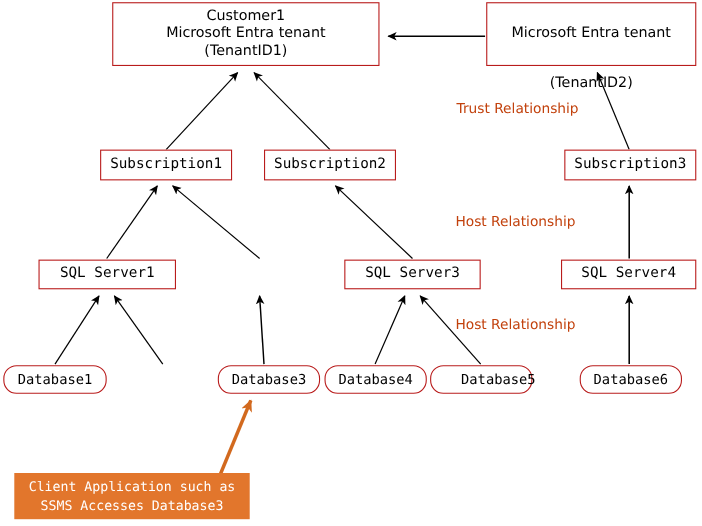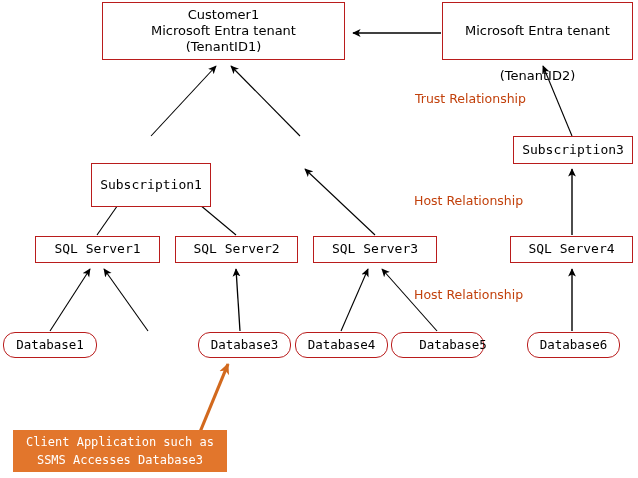--- a/index.html
+++ b/index.html
@@ -163,32 +163,32 @@
     <span class="line">Microsoft Entra tenant</span>
     <span class="line">(TenantID1)</span>
   </div>
 
   <div class="node tenant-node" style="left:442px; top:2px; width:191px; height:58px;gap:29px;">
     <span class="line">Integrated</span>
     <span class="line">Microsoft Entra tenant</span>
     <span class="line">(TenantID2)</span>
   </div>
 
-  <div class="node sub-node" style="left:91px; top:136px; width:120px; height:44px;margin-top:27px;">
+  <div class="node sub-node" style="left:91px; top:136px; width:120px; height:28px;">
     <span class="line">Subscription1</span>
+  </div>
+  <div class="node sub-node" style="left:240px; top:136px; width:120px; height:28px;">
+    <span class="line">Subscription2</span>
   </div>
   <div class="node sub-node" style="left:513px; top:136px; width:120px; height:28px;">
     <span class="line">Subscription3</span>
   </div>
 
   <div class="node server-node" style="left:35px; top:236px; width:125px; height:27px;">
     <span class="line">SQL Server1</span>
-  </div>
-  <div class="node server-node" style="left:175px; top:236px; width:123px; height:27px;">
-    <span class="line">SQL Server2</span>
   </div>
   <div class="node server-node" style="left:313px; top:236px; width:124px; height:27px;">
     <span class="line">SQL Server3</span>
   </div>
   <div class="node server-node" style="left:510px; top:236px; width:123px; height:27px;">
     <span class="line">SQL Server4</span>
   </div>
 
   <div class="node db-node" style="left:3px; top:332px; width:94px; height:26px;">
     <span class="line">Database1</span>

